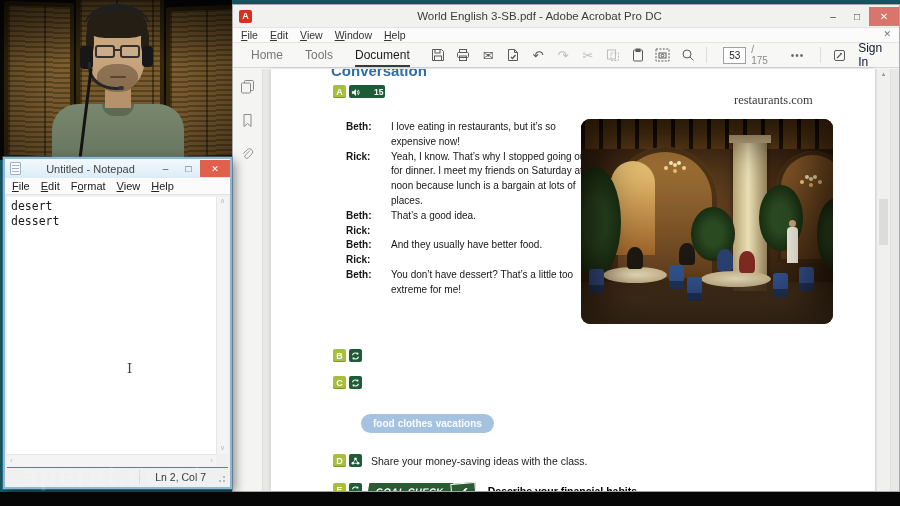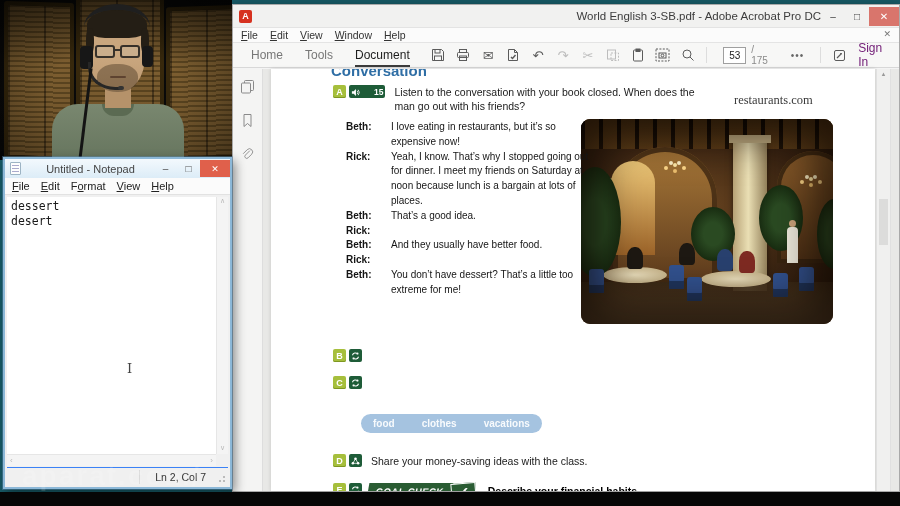--- a/index.html
+++ b/index.html
@@ -55,38 +55,38 @@
   .np-grip{position:absolute;right:2px;bottom:2px;width:10px;height:10px;background:
     radial-gradient(circle at 8px 8px,#bbb 1px,transparent 1.4px),
     radial-gradient(circle at 4px 8px,#bbb 1px,transparent 1.4px),
     radial-gradient(circle at 8px 4px,#bbb 1px,transparent 1.4px)}
   .np-ibeam{position:absolute;left:120px;top:203px;width:9px;height:14px;color:#444;font-family:"DejaVu Serif",serif;font-size:13px;line-height:14px;text-align:center}
 
   
   #acrobat{position:absolute;left:232px;top:4px;width:668px;height:488px;background:#f4f4f4;border:1px solid #a9a9a9;box-shadow:0 2px 10px rgba(0,0,0,.35);z-index:4}
   .ac-title{height:23px;background:#f1f1f0;display:flex;align-items:center;padding:0 0 0 6px;font-size:11.5px;color:#333;border-bottom:1px solid #e3e3e3}
   .ac-appico{width:13px;height:13px;background:#d6311f;border-radius:2px;color:#fff;font-size:9px;font-weight:bold;display:flex;align-items:center;justify-content:center;margin-right:6px}
-  .ac-title .t{flex:1;text-align:right;color:#3c3c3c}
+  .ac-title .t{flex:1;text-align:center;color:#3c3c3c}
   .ac-winbtn{width:24px;height:19px;display:flex;align-items:center;justify-content:center;font-size:10px;color:#444}
   .ac-winclose{width:30px;background:#d9756c;color:#fff}
   .ac-menu{height:15px;background:#fbfbfb;border-bottom:1px solid #e4e4e4;display:flex;gap:12px;align-items:center;padding-left:8px;font-size:10.5px;color:#333;position:relative}
   .ac-docx{position:absolute;right:8px;top:1px;font-size:9px;color:#777}
   .ac-toolbar{height:25px;background:#f7f7f6;border-bottom:1px solid #d8d8d8;display:flex;align-items:center;padding:0 8px 0 18px;position:relative}
   .tabs{display:flex;gap:22px;margin-right:16px}
   .tab{font-size:12px;color:#777;padding:4px 0 3px}
   .tab.active{color:#1d1d1d;border-bottom:2px solid #3b3b3b}
   .tico{width:17px;height:17px;display:flex;align-items:center;justify-content:center;margin:0 5px;color:#5b5b5b}
   .tico svg{display:block}
   .tico.dis{color:#bdbdbd}
   .tglyph{font-family:"DejaVu Sans",sans-serif;font-size:13px;line-height:17px}
   .tsep{width:1px;height:16px;background:#ddd;margin:0 6px}
   .pgbox{width:26px;height:17px;border:1px solid #9f9f9f;background:#fff;font-size:10px;color:#222;display:flex;align-items:center;justify-content:center;margin:0 5px 0 10px}
   .pgtot{font-size:10px;color:#8a8a8a;margin-right:10px}
   .more{font-size:10px;color:#666;letter-spacing:1px;margin:0 10px}
-  .signin{font-size:12px;color:#701a75;margin-left:6px}
+  .signin{font-size:12px;color:#0f172a;margin-left:6px}
   .ac-content{position:absolute;left:0;right:0;top:64px;bottom:0;background:#e8e8e6}
   .ac-sidebar{position:absolute;left:0;top:0;bottom:0;width:30px;background:#f4f4f3;border-right:1px solid #ddd;display:flex;flex-direction:column;align-items:center;padding-top:10px;gap:15px;color:#8a8a8a}
   .ac-page{position:absolute;left:38px;top:0;bottom:0;right:24px;background:#fff;overflow:hidden;box-shadow:0 0 4px rgba(0,0,0,.15)}
   .ac-vscroll{position:absolute;right:8px;top:0;bottom:0;width:15px;background:#f0f0ef;border-left:1px solid #e0e0e0;border-right:1px solid #e0e0e0}
   .ac-vup{position:absolute;top:2px;left:0;right:0;text-align:center;font-size:6px;color:#999}
   .ac-thumb{position:absolute;top:130px;left:2px;right:2px;height:46px;background:#dcdcdb}
 
   
   .pdf-h{position:absolute;left:60px;top:-7px;font-size:15px;font-weight:bold;color:#2f6ea5}
   .badge{width:13px;height:13px;background:#a6bf3c;border-radius:2px;color:#fff;font-size:9px;font-weight:bold;display:flex;align-items:center;justify-content:center;box-shadow:inset 0 -1px 0 #7e9722;flex:none}
@@ -96,21 +96,21 @@
   .a-row{top:16px}.a-row .sectext{width:312px}
   .audio-num{font-size:8.5px;font-weight:bold;margin-left:14px}
   .irlang{position:absolute;left:463px;top:24px;font-family:"Liberation Serif",serif;font-size:12.5px;color:#3a3a3a}
   .dialog{position:absolute;left:75px;top:51px;width:260px}
   .drow{display:flex;font-size:10px;line-height:14.8px;color:#151515}
   .dlabel{width:45px;font-weight:bold;flex:none}
   .dtext{width:202px}
   .hl{background:#aecbe8}
   .b-row{top:280px}
   .c-row{top:307px}.c-row .sectext{width:368px}
-  .pills{position:absolute;left:90px;top:345px;height:19px;background:#a5c3e0;border-radius:10px;display:flex;align-items:center;gap:27px;padding:0 12px}
+  .pills{position:absolute;left:90px;top:345px;height:19px;background:#a5c3e0;border-radius:10px;display:flex;align-items:center;gap:3px;padding:0 12px}
   .pills span{color:#fff;font-size:10px;font-weight:bold;opacity:.92}
   .d-row{top:385px}
   .e-row{top:414px}
   .goal{background:#2a5c33;color:#fff;font-size:9.5px;font-weight:bold;letter-spacing:.4px;padding:2.5px 8px;transform:skewX(-10deg);margin-left:3px;flex:none}
   .gcheck{width:25px;height:17px;background:#2a5c33;transform:rotate(-5deg);margin-left:-4px;display:flex;align-items:center;justify-content:center;color:#fff;font-size:14px;font-family:"DejaVu Sans",sans-serif;flex:none;border:1px solid #fff}
   .e-text{font-size:10.5px;font-weight:bold;color:#000;margin-left:9px;margin-top:2px;white-space:nowrap}
 
   
   .photo{position:absolute;left:310px;top:50px;width:252px;height:205px;border-radius:9px;overflow:hidden;background:radial-gradient(ellipse at 45% 45%,#6a4520 0%,#3a2412 55%,#241508 100%)}
   .p-ceiling{position:absolute;left:0;top:0;right:0;height:30px;background:repeating-linear-gradient(90deg,rgba(0,0,0,.5) 0 4px,rgba(120,80,30,.55) 4px 18px),linear-gradient(180deg,#140b04,#3a2410)}
@@ -286,21 +286,20 @@
 
       <div class="secrow a-row">
         <div class="badge">A</div>
         <div class="iconbox">
           <span><svg width="9" height="9" viewBox="0 0 10 10">
                 <path d="M1 3.5v3h2L5.5 9V1L3 3.5z" fill="#fff"></path>
                 <path d="M6.8 3a3 3 0 0 1 0 4M8 2a4.6 4.6 0 0 1 0 6" stroke="#fff" stroke-width=".9" fill="none"></path>
               </svg></span>
           <span class="audio-num">15</span>
         </div>
-        <div class="sectext">Listen to the conversation with your book closed. When does the man go out with his friends?</div>
       </div>
 
       <div class="irlang">restaurants.com</div>
 
       <div class="photo">
         <div class="p-ceiling"></div>
         <div class="p-archl"></div>
           <div class="p-door"></div>
         <div class="p-archr"></div>
         <div class="p-col"></div>
@@ -432,22 +431,22 @@
     <div class="np-btn np-close">✕</div>
   </div>
   <div class="np-menu">
       <span><u>F</u>ile</span>
       <span><u>E</u>dit</span>
       <span>F<u>o</u>rmat</span>
       <span><u>V</u>iew</span>
       <span><u>H</u>elp</span>
     </div>
   <div class="np-text" id="np-lines">
+      <div>desert</div>
       <div>dessert</div>
-      <div>desert</div>
     </div>
   <div class="np-vscroll"><span>∧</span><span class="dn">∨</span></div>
   <div class="np-hscroll">
       <span class="lt">‹</span>
       <span class="rt">›</span>
     </div>
   <div class="np-status">
     <span class="sep"></span>
     <span class="val">Ln 2, Col 7</span>
     <span class="np-grip"></span>

